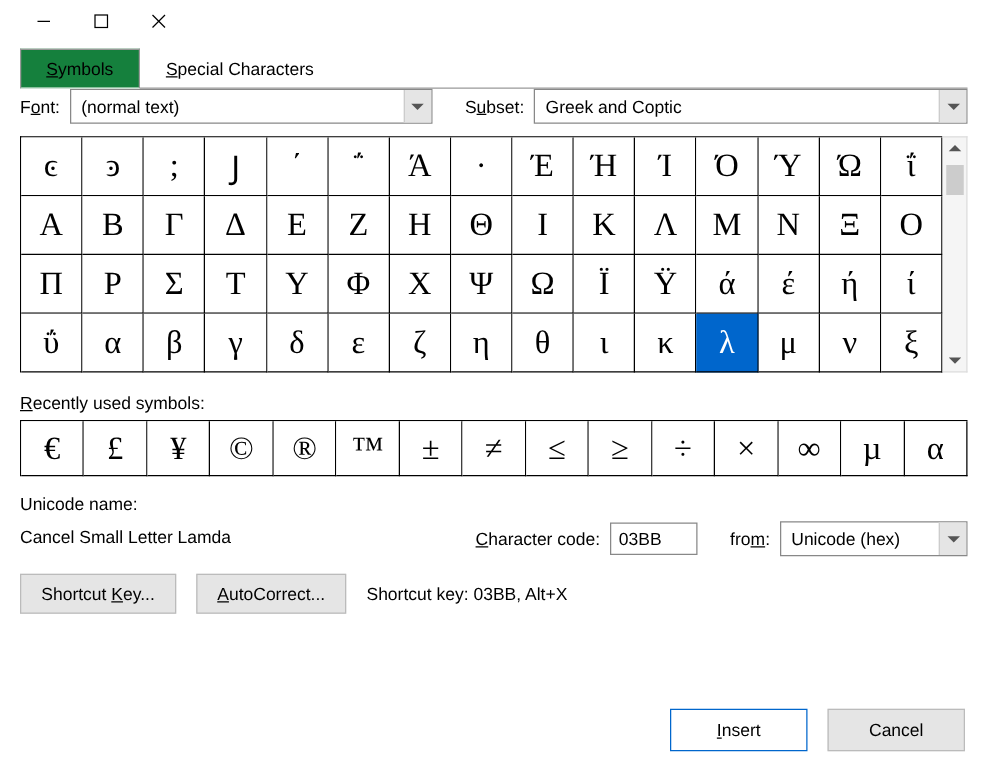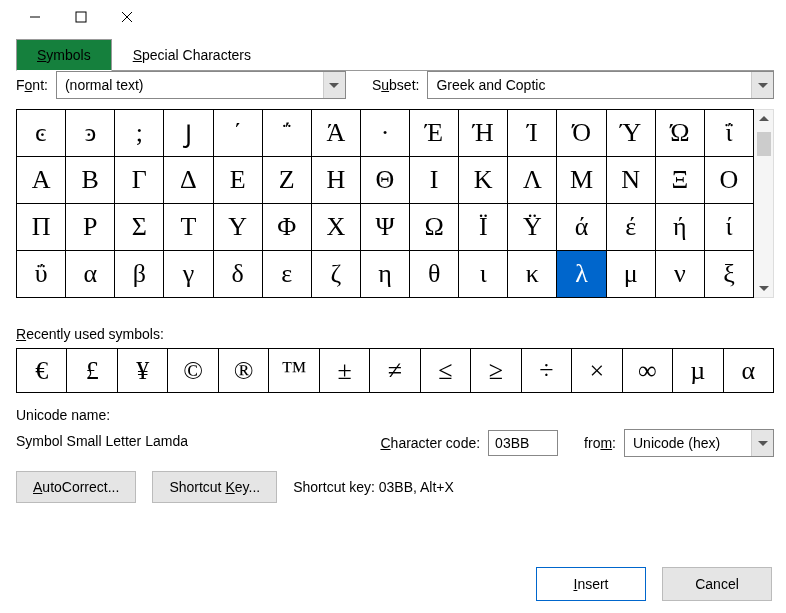--- a/index.html
+++ b/index.html
@@ -31,21 +31,21 @@
 .symbol-grid { border: 1px solid #000; border-right: none; border-bottom: none; display: grid; grid-template-columns: repeat(15, 1fr); flex: 1; }
 .cell { border-right: 1px solid #000; border-bottom: 1px solid #000; height: 47px; display: flex; align-items: center; justify-content: center; font-size: 26px; font-family: "Times New Roman", serif; cursor: default; background: #fff; }
 .cell.selected { background: #0066cc; color: #fff; }
 
 .scroll-col { width: 20px; background: #f5f5f5; display: flex; flex-direction: column; align-items: center; justify-content: space-between; padding: 6px 0; border: 1px solid #ddd; border-left: none; }
 .scroll-arrow { width: 0; height: 0; border-left: 5px solid transparent; border-right: 5px solid transparent; cursor: default; }
 .scroll-arrow.up { border-bottom: 5px solid #555; }
 .scroll-arrow.down { border-top: 5px solid #555; }
 .scroll-thumb { width: 14px; height: 24px; background: #ccc; margin-top: -120px; }
 
-.section-label { font-size: 14px; margin-top: 28px; color: #000; }
+.section-label { font-size: 14px; margin-top: 16px; color: #000; }
 
 .recent-grid { border: 1px solid #000; border-right: none; border-bottom: none; display: grid; grid-template-columns: repeat(15, 1fr); margin-top: 6px; }
 
 .bottom { margin-top: 14px; display: flex; gap: 30px; }
 .bottom .left { flex: 1; }
 .bottom .right { display: flex; align-items: center; margin-top: 22px; gap: 8px; }
 .input-text { border: 1px solid #888; height: 26px; padding: 0 6px; font-size: 14px; }
 
 .btn-row { display: flex; gap: 16px; align-items: center; margin-top: 14px; }
 .btn { background: #e5e5e5; border: 1px solid #bbb; padding: 7px 16px; font-size: 14px; cursor: default; }
@@ -188,38 +188,38 @@
       <div class="cell" style="height: 44px;">÷</div>
       <div class="cell" style="height: 44px;">×</div>
       <div class="cell" style="height: 44px;">∞</div>
       <div class="cell" style="height: 44px;">µ</div>
       <div class="cell" style="height: 44px;">α</div>
     </div>
 
   <div class="bottom">
     <div class="left">
       <div class="label">Unicode name:</div>
-      <div class="label" style="margin-top:10px">Symbol Small Letter Lamda</div>
+      <div class="label" style="margin-top:10px">Cancel Small Letter Lamda</div>
     </div>
     <div class="right">
       <span class="label"><span class="u">C</span><span>haracter code:</span></span>
       <input class="input-text" style="width: 70px;" value="03BB">
       <span class="label" style="margin-left:18px"><span>fro</span><span class="u">m</span><span>:</span></span>
       <div class="select" style="width:150px">
         <div class="select-text">Unicode (hex)</div>
         <div class="select-btn">
             <div class="chev"></div>
           </div>
       </div>
     </div>
   </div>
 
   <div class="btn-row">
+    <div class="btn"><span>Shortcut </span><span class="u">K</span><span>ey...</span></div>
     <div class="btn"><span class="u">A</span><span>utoCorrect...</span></div>
-    <div class="btn"><span>Shortcut </span><span class="u">K</span><span>ey...</span></div>
     <div class="shortcut-text">Shortcut key: 03BB, Alt+X</div>
   </div>
 </div>
 
 <div class="footer">
   <div class="btn primary"><span class="u">I</span><span>nsert</span></div>
   <div class="btn">Cancel</div>
 </div>
 
 </body></html>

